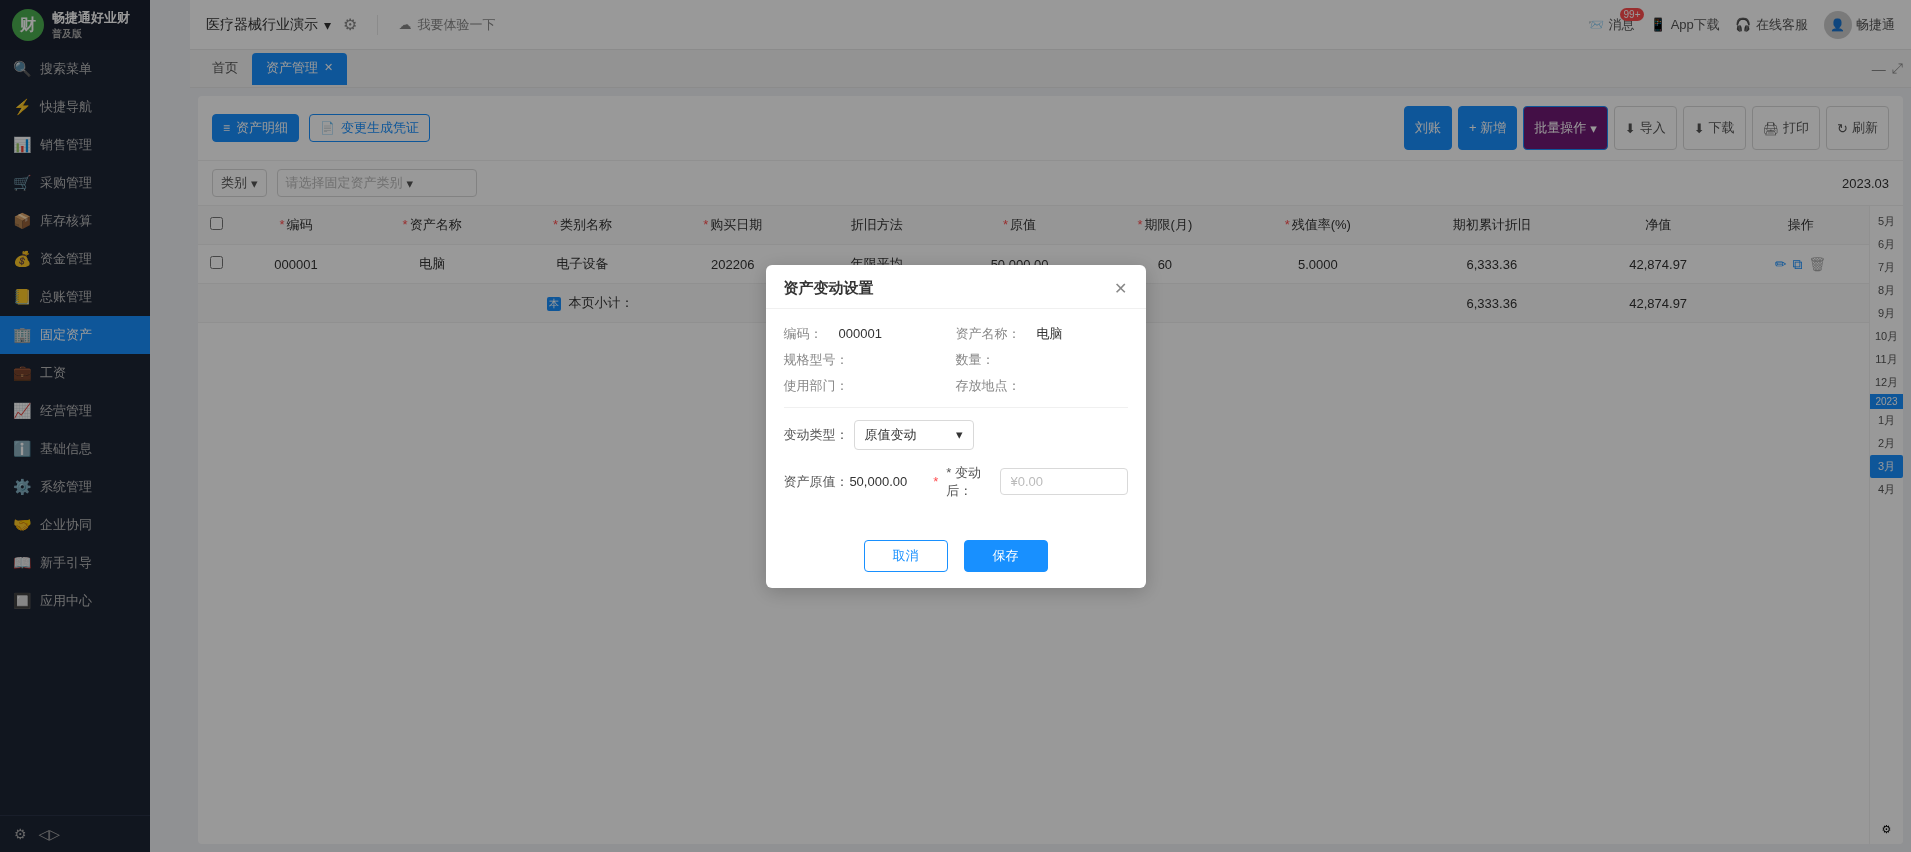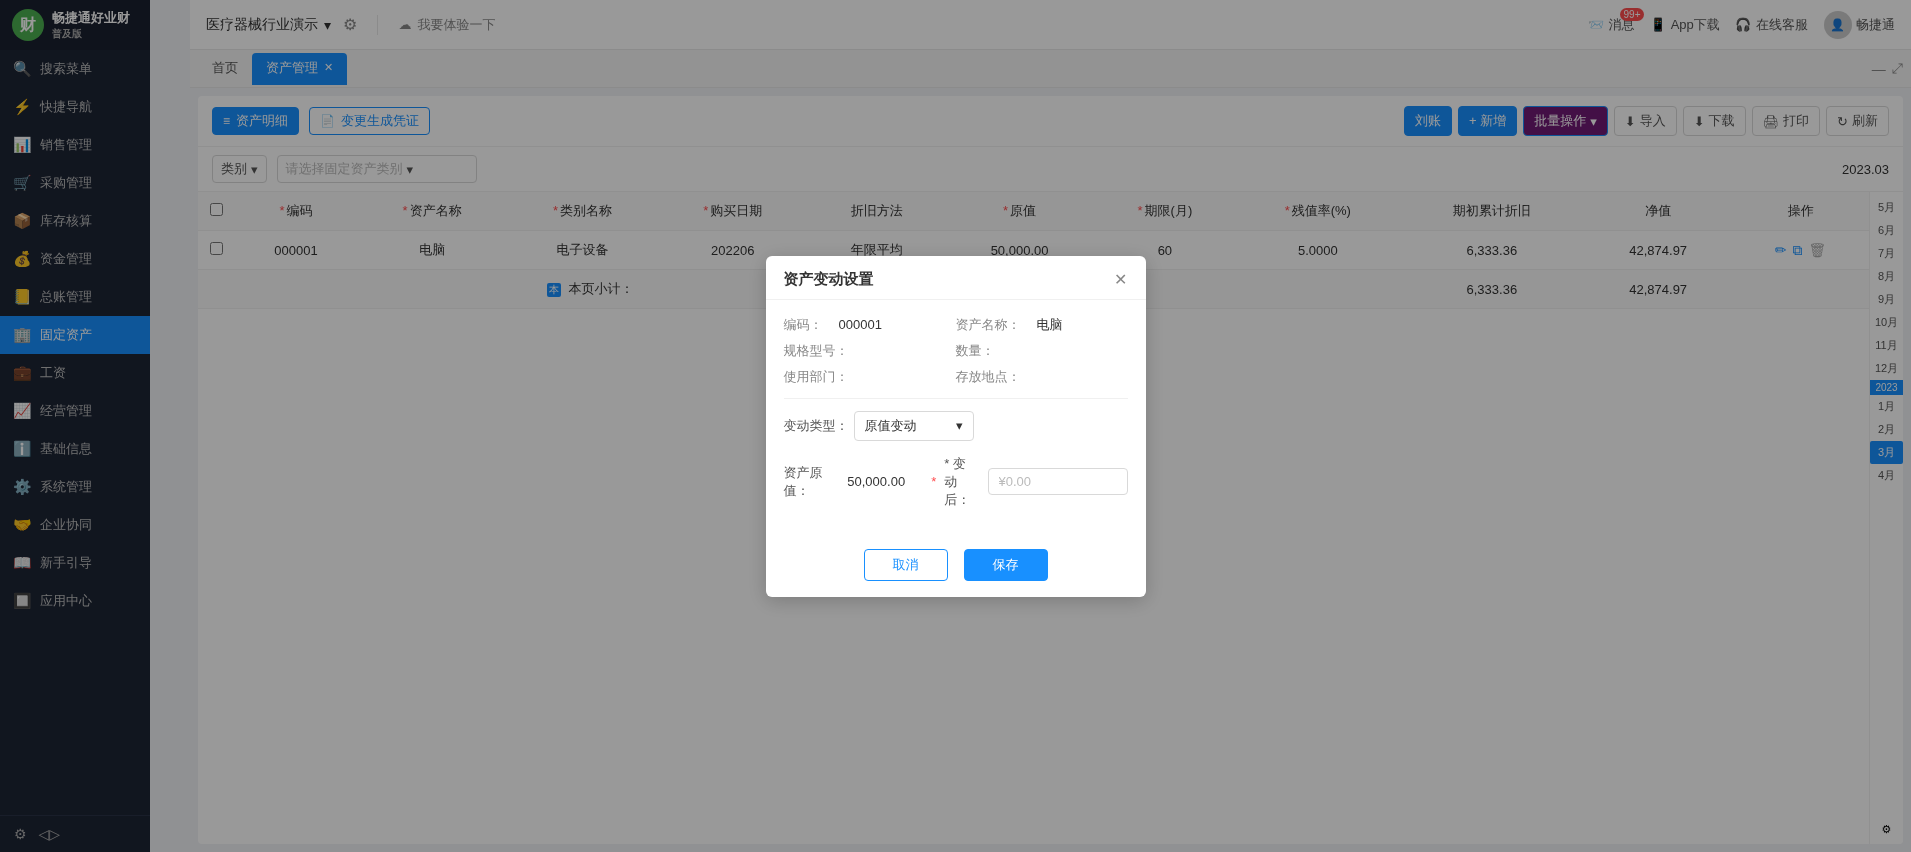--- a/index.html
+++ b/index.html
@@ -43,21 +43,21 @@
     .page-content { flex: 1; display: flex; overflow: hidden; }
     .content-area { flex: 1; background: #f0f2f5; padding: 8px; overflow: hidden; display: flex; flex-direction: column; }
     .content-panel { background: #fff; border-radius: 4px; flex: 1; display: flex; flex-direction: column; overflow: hidden; }
 
     
     .toolbar { padding: 10px 14px; display: flex; align-items: center; gap: 10px; border-bottom: 1px solid #f0f0f0; }
     .toolbar-tab { display: flex; align-items: center; gap: 6px; padding: 4px 10px; border: 1px solid #1890ff; border-radius: 4px; color: #1890ff; cursor: pointer; font-size: 13px; background: #fff; }
     .toolbar-tab.active { background: #1890ff; color: #fff; }
     .toolbar-tab-icon { font-size: 12px; }
     .toolbar-right { margin-left: auto; display: flex; align-items: center; gap: 6px; }
-    .toolbar-btn { display: flex; align-items: center; gap: 4px; padding: 5px 10px; border: 1px solid #d9d9d9; border-radius: 4px; cursor: pointer; font-size: 13px; background: #fff; color: #555; }
+    .toolbar-btn { display: flex; align-items: center; gap: 4px; padding: 12px 10px; border: 1px solid #d9d9d9; border-radius: 4px; cursor: pointer; font-size: 13px; background: #fff; color: #555; }
     .toolbar-btn.primary { background: #1890ff; color: #fff; border-color: #1890ff; }
     .toolbar-btn.batch { background: #701a75; color: #fff; border-color: #1890ff; justify-content: space-between; }
 
     
     .filter-row { padding: 8px 14px; display: flex; align-items: center; gap: 10px; border-bottom: 1px solid #f0f0f0; }
     .filter-select { display: flex; align-items: center; gap: 4px; border: 1px solid #d9d9d9; border-radius: 4px; padding: 4px 8px; font-size: 13px; color: #555; cursor: pointer; background: #fff; }
     .filter-select-wide { min-width: 200px; }
     .filter-date { font-size: 13px; color: #333; margin-left: auto; }
 
     
@@ -92,21 +92,21 @@
     .modal-body { padding: 16px 18px; }
     .modal-info-row { display: flex; align-items: flex-start; margin-bottom: 8px; }
     .modal-info-item { flex: 1; display: flex; align-items: center; gap: 16px; font-size: 13px; }
     .modal-info-label { color: #888; white-space: nowrap; }
     .modal-info-value { color: #333; }
     .modal-divider { height: 1px; background: #f0f0f0; margin: 12px 0; }
     .modal-form-row { display: flex; align-items: center; margin-bottom: 14px; }
     .modal-form-label { width: 70px; color: #555; font-size: 13px; }
     .modal-form-value { display: flex; align-items: center; gap: 6px; }
     .modal-select { border: 1px solid #d9d9d9; border-radius: 4px; padding: 5px 10px; font-size: 13px; color: #333; background: #fff; min-width: 120px; cursor: pointer; display: flex; align-items: center; justify-content: space-between; gap: 8px; }
-    .modal-input { border: 1px solid #d9d9d9; border-radius: 4px; padding: 5px 10px; font-size: 13px; color: #333; width: 140px; }
+    .modal-input { border: 1px solid #d9d9d9; border-radius: 4px; padding: 5px 10px; font-size: 13px; color: #333; width: 128px; }
     .modal-input::placeholder { color: #bbb; }
     .modal-required { color: #ff4d4f; margin-right: 2px; }
     .modal-footer { padding: 10px 18px 16px; display: flex; justify-content: center; gap: 16px; }
     .modal-btn-cancel { padding: 6px 28px; border: 1px solid #1890ff; color: #1890ff; background: #fff; border-radius: 4px; cursor: pointer; font-size: 13px; }
     .modal-btn-save { padding: 6px 28px; border: 1px solid #1890ff; color: #fff; background: #1890ff; border-radius: 4px; cursor: pointer; font-size: 13px; }
 
     .checkbox-cell { width: 32px; }
     input[type="checkbox"] { cursor: pointer; }
 
     .action-icons { display: flex; align-items: center; gap: 6px; justify-content: center; }

